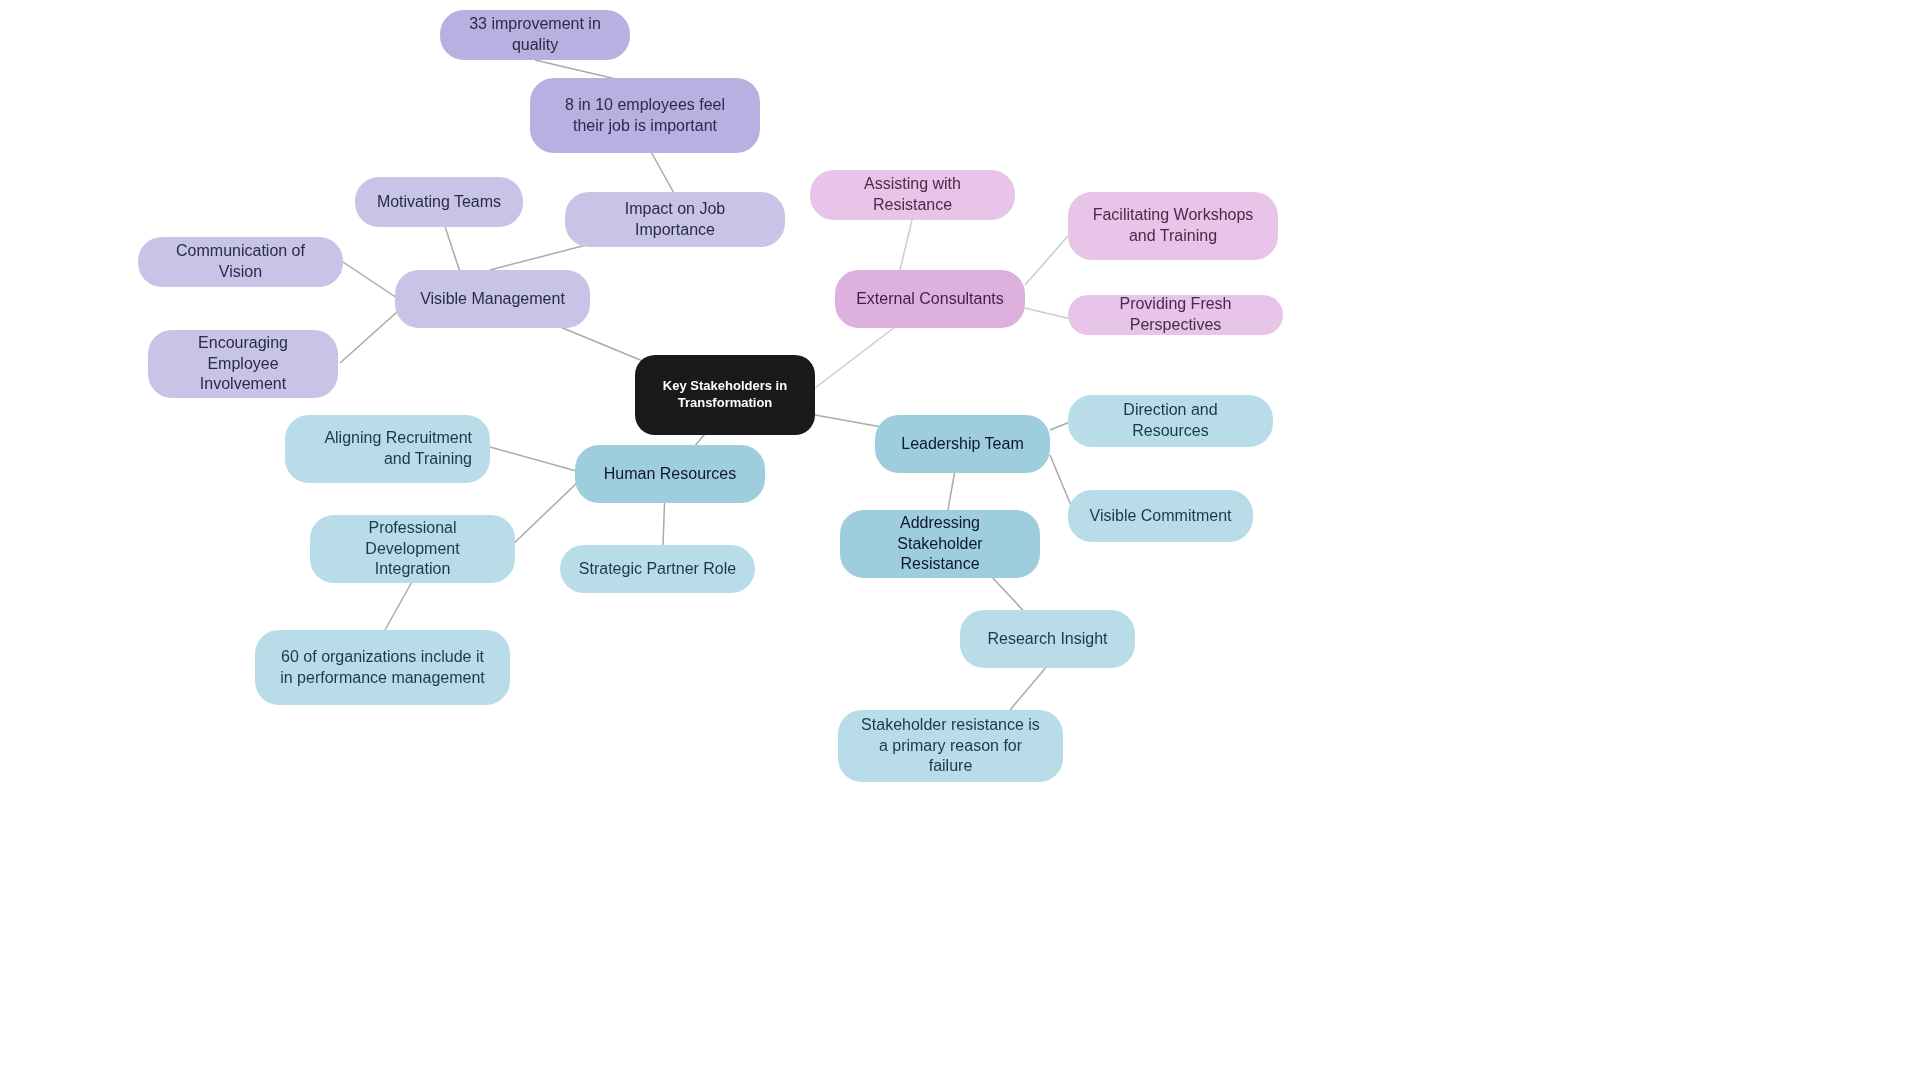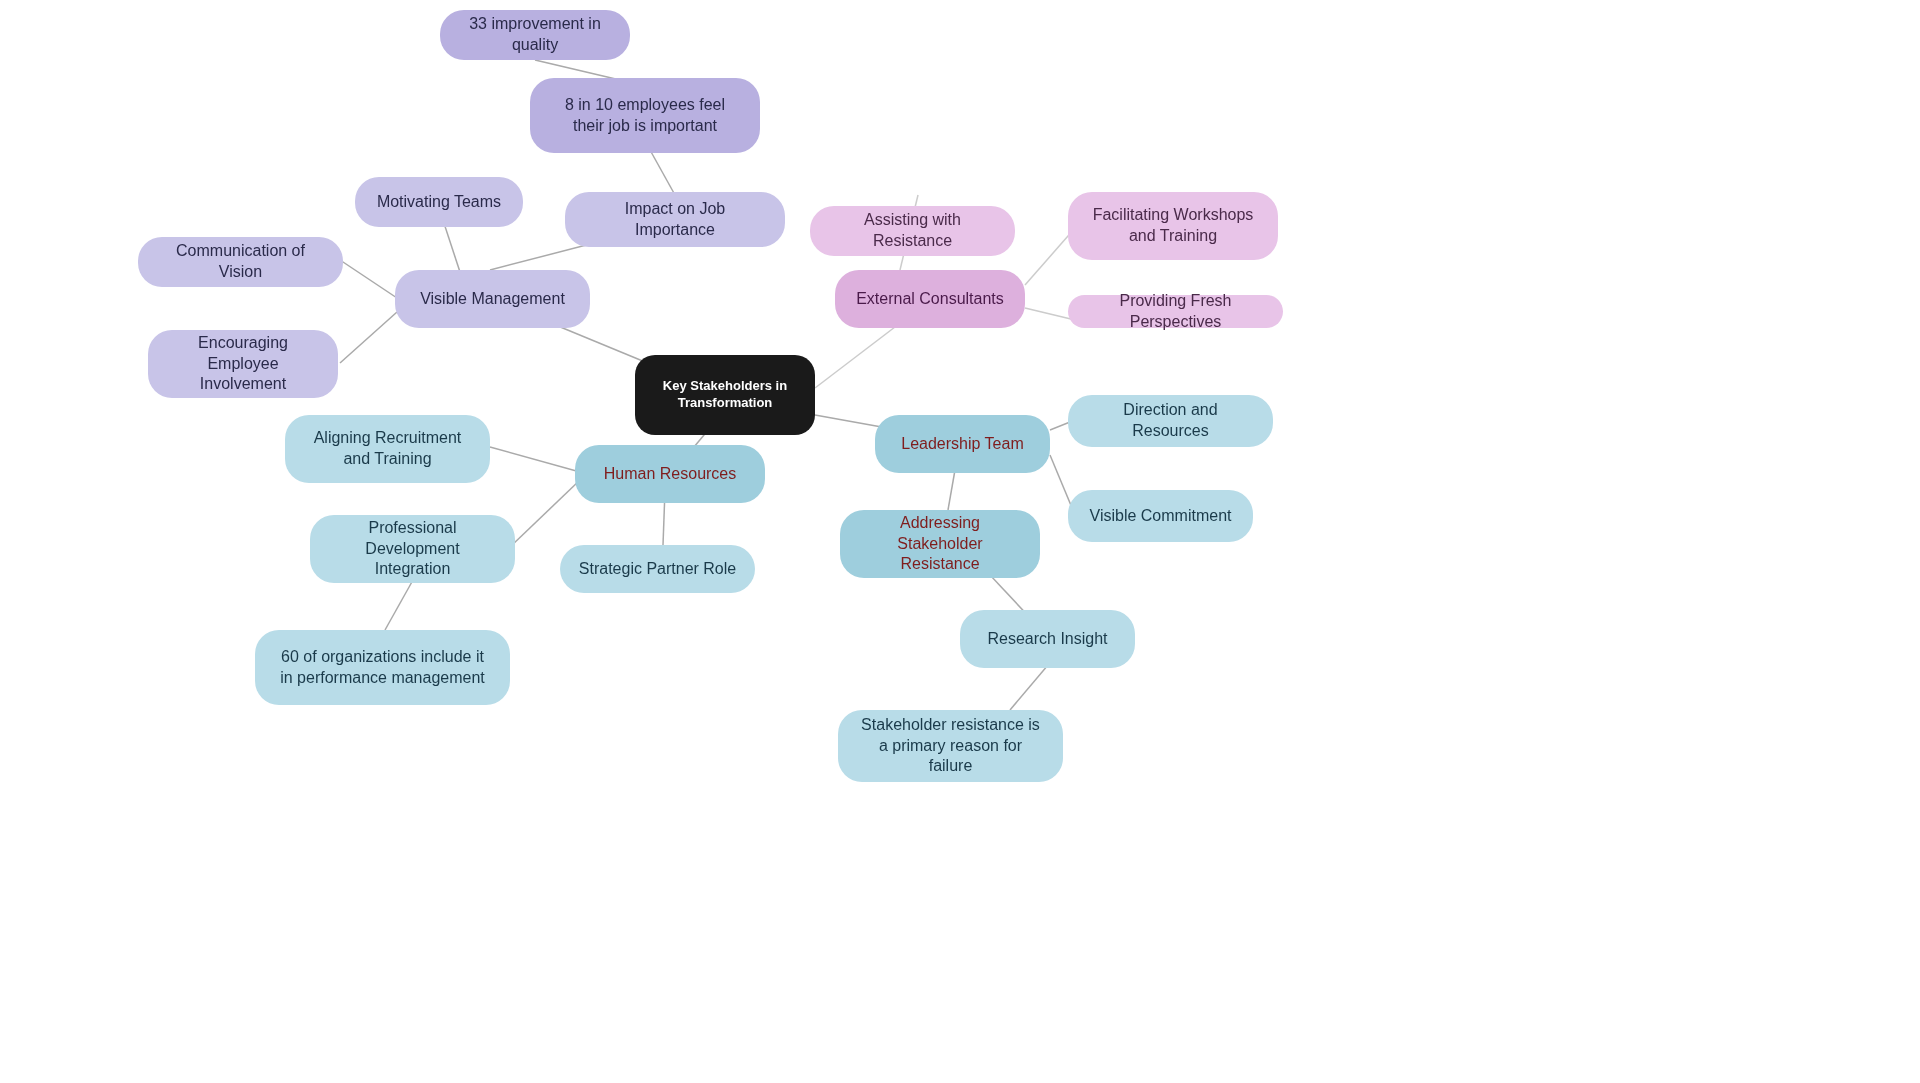--- a/index.html
+++ b/index.html
@@ -56,21 +56,21 @@
     .node-pink-dark {
       background: #ddb0dd;
       color: #4a1a4a;
     }
     .node-teal {
       background: #b8dce8;
       color: #1a3a4a;
     }
     .node-teal-dark {
       background: #9ecedd;
-      color: #7f1d1d;
+      color: #0f172a;
     }
   </style>
 </head>
 <body>
 
 <svg id="connections">
 
   <line x1="725" y1="395" x2="490" y2="298" stroke="#aaa" stroke-width="1.5"></line>
 
   <line x1="725" y1="410" x2="673" y2="472" stroke="#aaa" stroke-width="1.5"></line>
@@ -146,49 +146,49 @@
 </div>
 
 <div class="node node-purple" style="left:148px; top:330px; width:190px; height:68px;">
   <span>Encouraging Employee Involvement</span>
 </div>
 
 <div class="node node-teal-dark" style="left:575px; top:445px; width:190px; height:58px;">
   <span>Human Resources</span>
 </div>
 
-<div class="node node-teal" style="left:285px; top:415px; width:205px; height:68px;">
+<div class="node node-teal" style="left:285px; top:415px; width:205px; height:68px;text-align:right;">
   <span>Aligning Recruitment and Training</span>
 </div>
 
 <div class="node node-teal" style="left:310px; top:515px; width:205px; height:68px;">
   <span>Professional Development Integration</span>
 </div>
 
 <div class="node node-teal" style="left:560px; top:545px; width:195px; height:48px;">
   <span>Strategic Partner Role</span>
 </div>
 
 <div class="node node-teal" style="left:255px; top:630px; width:255px; height:75px;">
   <span>60 of organizations include it in performance management</span>
 </div>
 
 <div class="node node-pink-dark" style="left:835px; top:270px; width:190px; height:58px;">
   <span>External Consultants</span>
 </div>
 
-<div class="node node-pink" style="left:810px; top:170px; width:205px; height:50px;margin-top:36px;">
+<div class="node node-pink" style="left:810px; top:170px; width:205px; height:50px;">
   <span>Assisting with Resistance</span>
 </div>
 
 <div class="node node-pink" style="left:1068px; top:192px; width:210px; height:68px;">
   <span>Facilitating Workshops and Training</span>
 </div>
 
-<div class="node node-pink" style="left:1068px; top:295px; width:215px; height:33px;">
+<div class="node node-pink" style="left:1068px; top:295px; width:215px; height:40px;">
   <span>Providing Fresh Perspectives</span>
 </div>
 
 <div class="node node-teal-dark" style="left:875px; top:415px; width:175px; height:58px;">
   <span>Leadership Team</span>
 </div>
 
 <div class="node node-teal" style="left:1068px; top:395px; width:205px; height:52px;">
   <span>Direction and Resources</span>
 </div>

